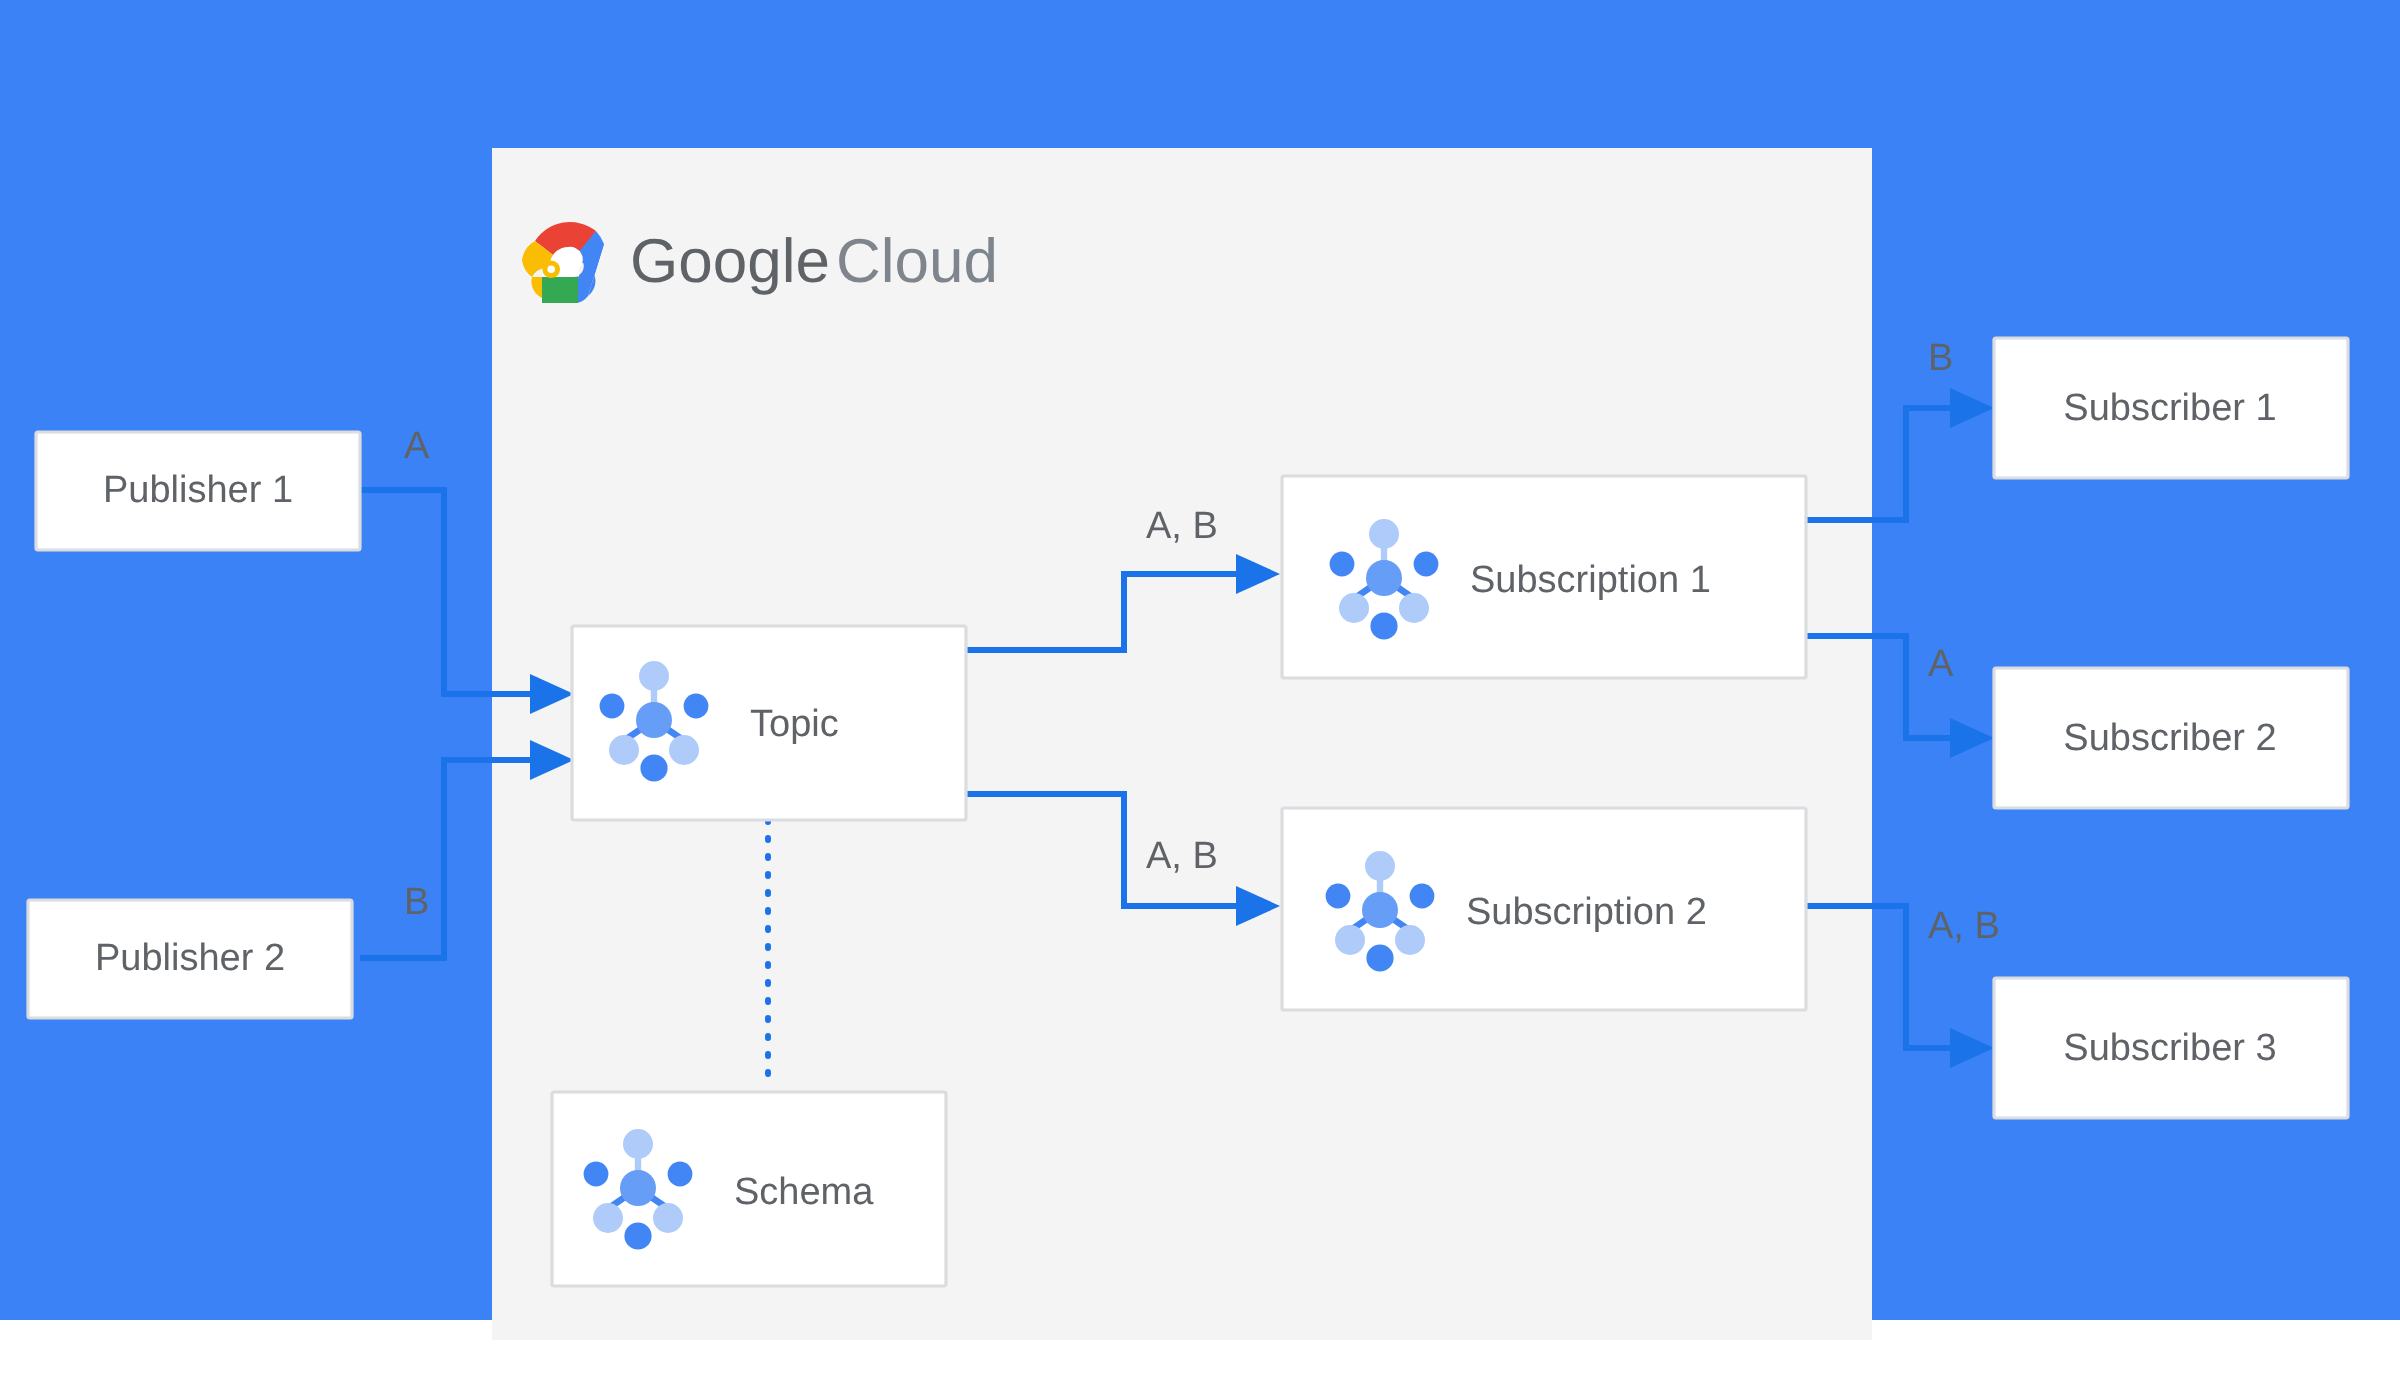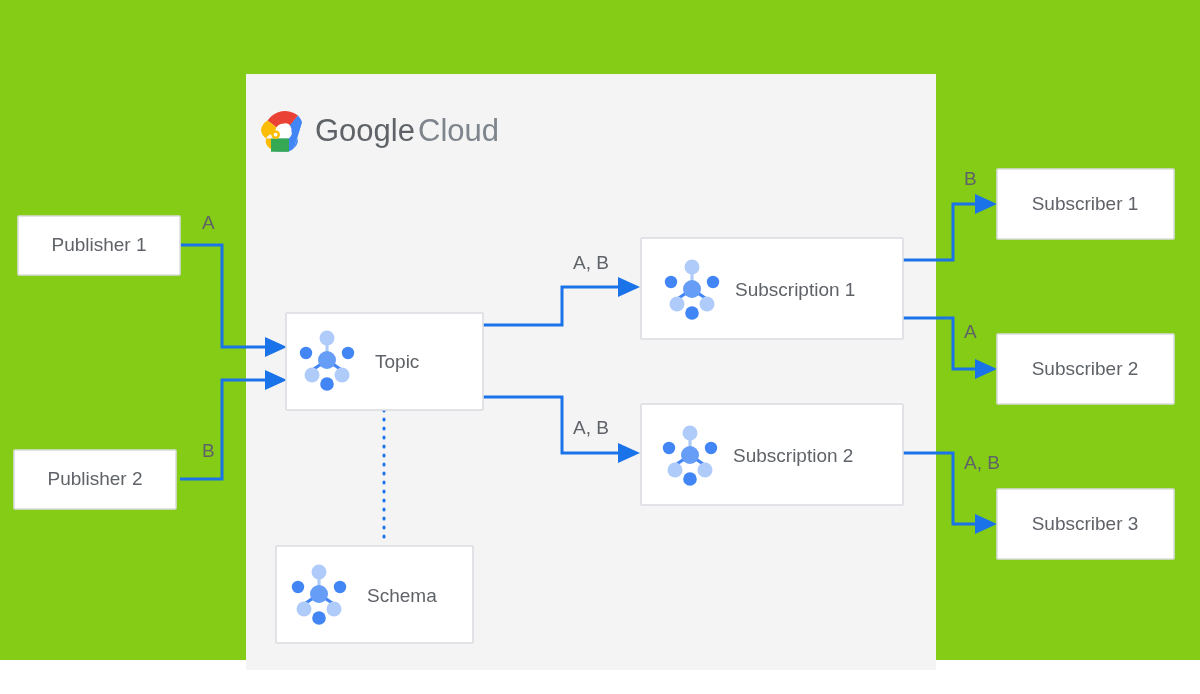--- a/index.html
+++ b/index.html
@@ -10,21 +10,21 @@
   body {
     width: 1200px;
     height: 694px;
     font-family: "Liberation Sans", sans-serif;
     overflow: hidden;
   }
   #diagram-root {
     position: relative;
     width: 1200px;
     height: 660px;
-    background: #84cc16;
+    background: #3b82f6;
   }
   #diagram-svg {
     position: absolute;
     top: 0;
     left: 0;
     width: 1200px;
     height: 694px;
     display: block;
   }
   .node-box {

